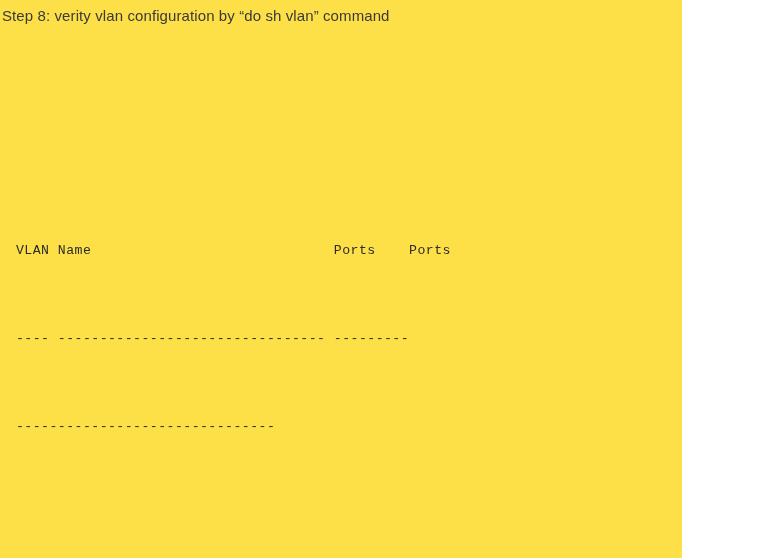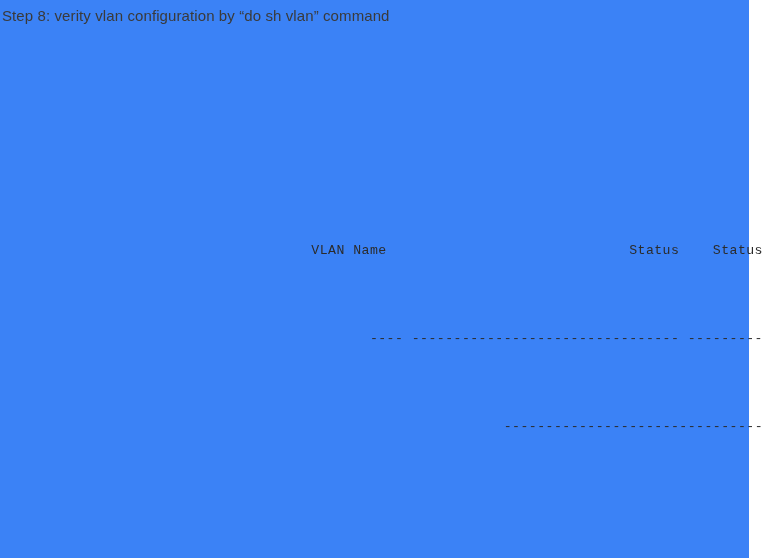--- a/index.html
+++ b/index.html
@@ -8,24 +8,23 @@
     background: #ffffff;
   }
   body {
     width: 763px;
     height: 558px;
     overflow: hidden;
     font-family: "Liberation Sans", sans-serif;
   }
   .page {
     position: relative;
-    width: 749px;
+    width: 682px;
     height: 558px;
-    background: #3b82f6;
-    text-align: right;
+    background: #fde047;
   }
   .heading {
     position: absolute;
     left: 2px;
     top: 6px;
     font-family: "Liberation Sans", sans-serif;
     font-size: 15px;
     line-height: 20px;
     color: #3a3a3a;
     white-space: pre;
@@ -61,21 +60,21 @@
 
 <div class="page">
 
   <div class="heading">Step 8: verity vlan configuration by “do sh vlan” command</div>
 
   <div class="terminal">
 
 
     <div class="tline blank"></div>
 
-    <div class="tline">VLAN Name                             Status    Status</div>
+    <div class="tline">VLAN Name                             Ports    Ports</div>
 
     <div class="dashline">---- -------------------------------- ---------</div>
 
     <div class="dashline">-------------------------------</div>
 
     
 
     
 
     

